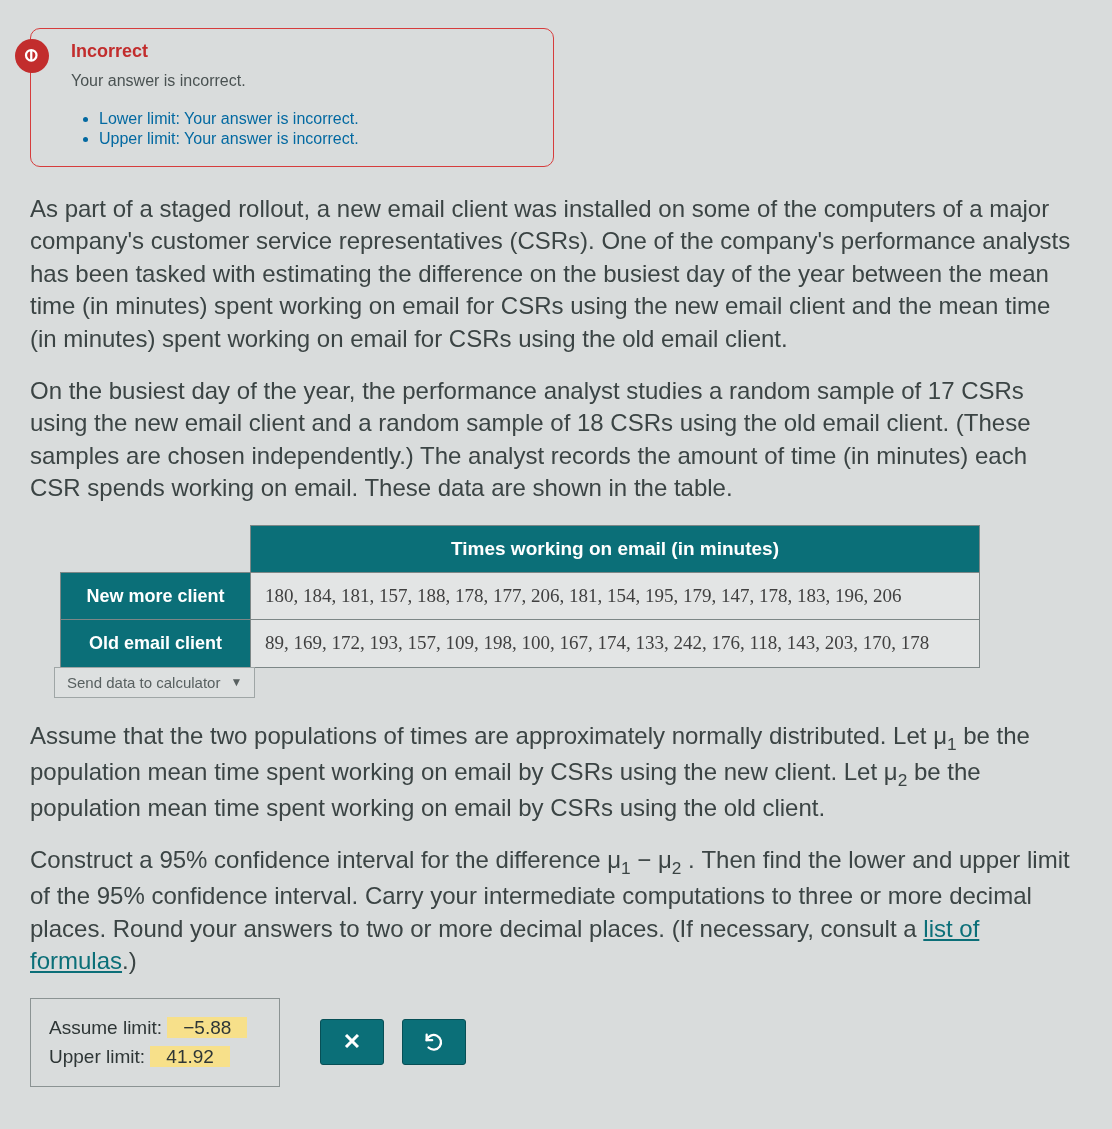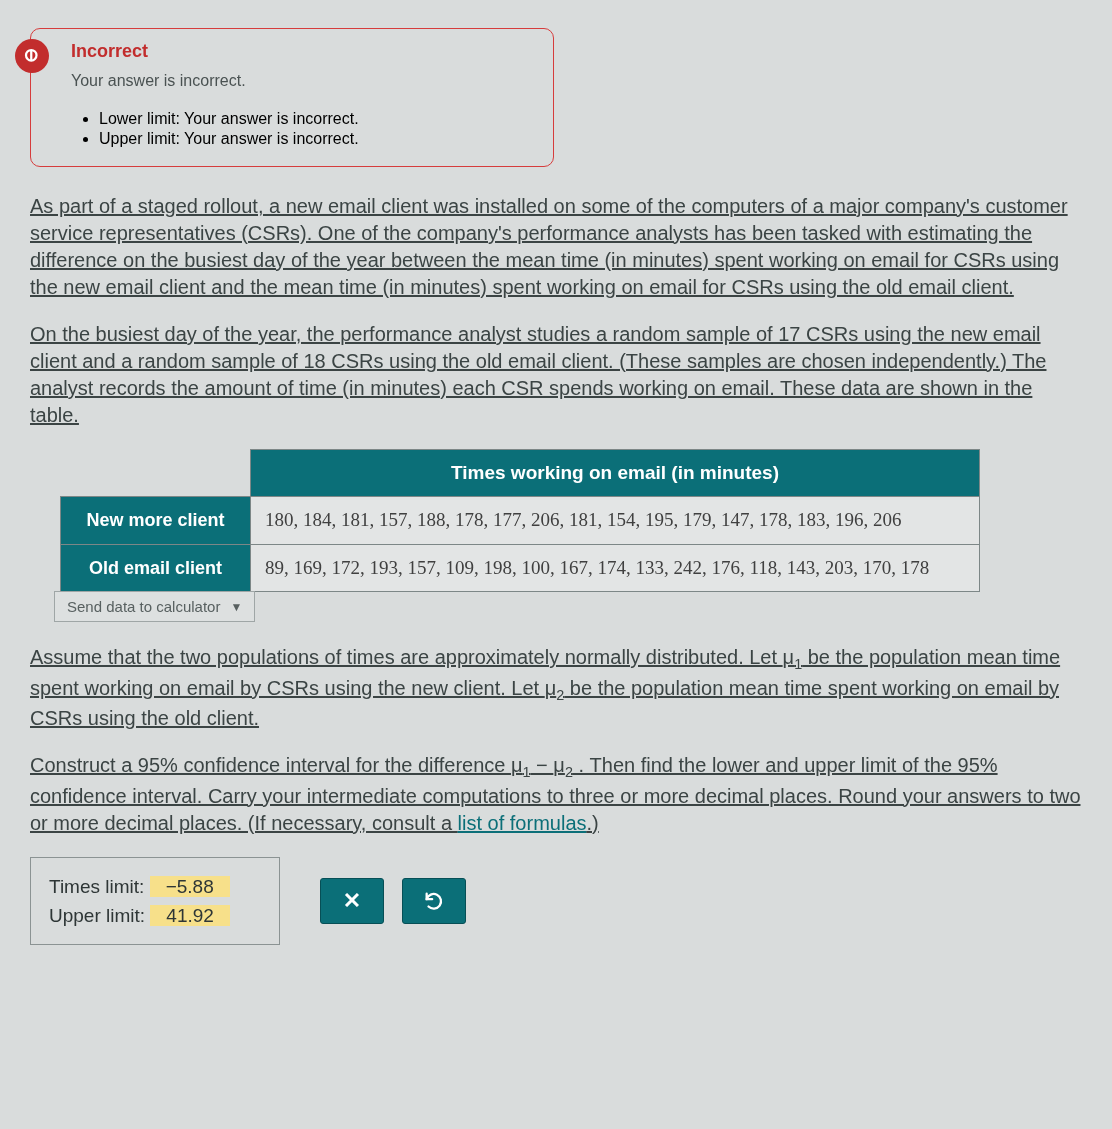--- a/index.html
+++ b/index.html
@@ -40,31 +40,30 @@
     margin-bottom: 10px;
   }
   .feedback-sub {
     color: #4a5252;
     font-size: 16px;
     margin-bottom: 20px;
   }
   .feedback-list {
     margin: 2px 0 0 0;
     padding-left: 28px;
-    color: #000000;
+    color: #0369a1;
     font-size: 16px;
   }
   .feedback-list li { margin: 0 0 2px 0; }
 
   .prose {
-    font-size: 20px;
+    font-size: 24px;
     line-height: 1.35;
     color: #3b4444;
     margin-bottom: 20px;
-    text-decoration: underline;
   }
 
   table.data {
     border-collapse: collapse;
     width: 920px;
     margin-left: 30px;
   }
   table.data th, table.data td {
     border: 1px solid #7d8787;
   }
@@ -200,21 +199,21 @@
   <span>Assume that the two populations of times are approximately normally distributed. Let </span><span>μ</span><sub>1</sub><span> be the population mean time spent working on email by CSRs using the new client. Let </span><span>μ</span><sub>2</sub><span> be the population mean time spent working on email by CSRs using the old client.</span>
 </div>
 
 <div class="prose">
   <span>Construct a 95% confidence interval for the difference </span><span>μ</span><sub>1</sub><span> − </span><span>μ</span><sub>2</sub><span> . Then find the lower and upper limit of the 95% confidence interval. Carry your intermediate computations to three or more decimal places. Round your answers to two or more decimal places. (If necessary, consult a </span><span class="link">list of formulas</span><span>.)</span>
 </div>
 
 <div class="answer-row">
   <div class="answer-box">
     <div>
-      <span>Times limit:</span>
+      <span>Assume limit:</span>
       <span class="ans-val">−5.88</span>
     </div>
     <div>
       <span>Upper limit:</span>
       <span class="ans-val">41.92</span>
     </div>
   </div>
   <div class="btn-group">
     <div class="icon-btn">
       <span class="x-glyph">✕</span>

